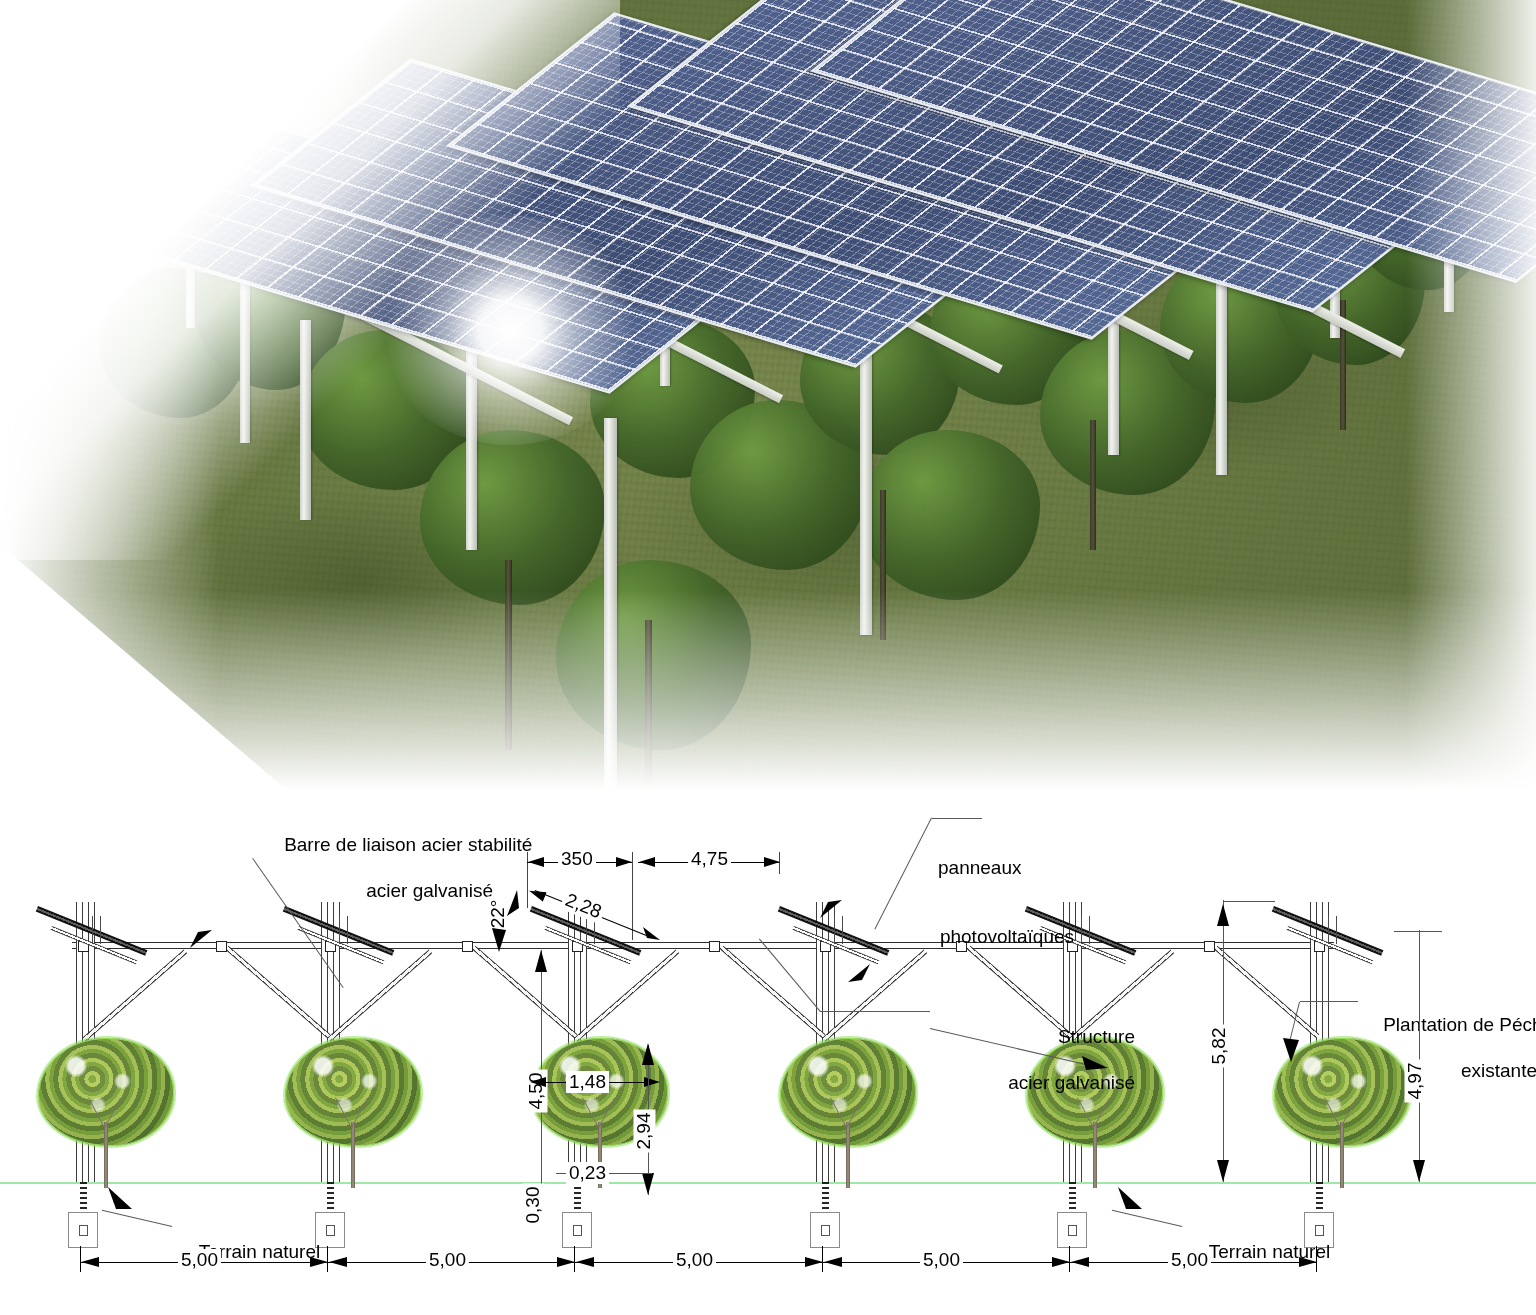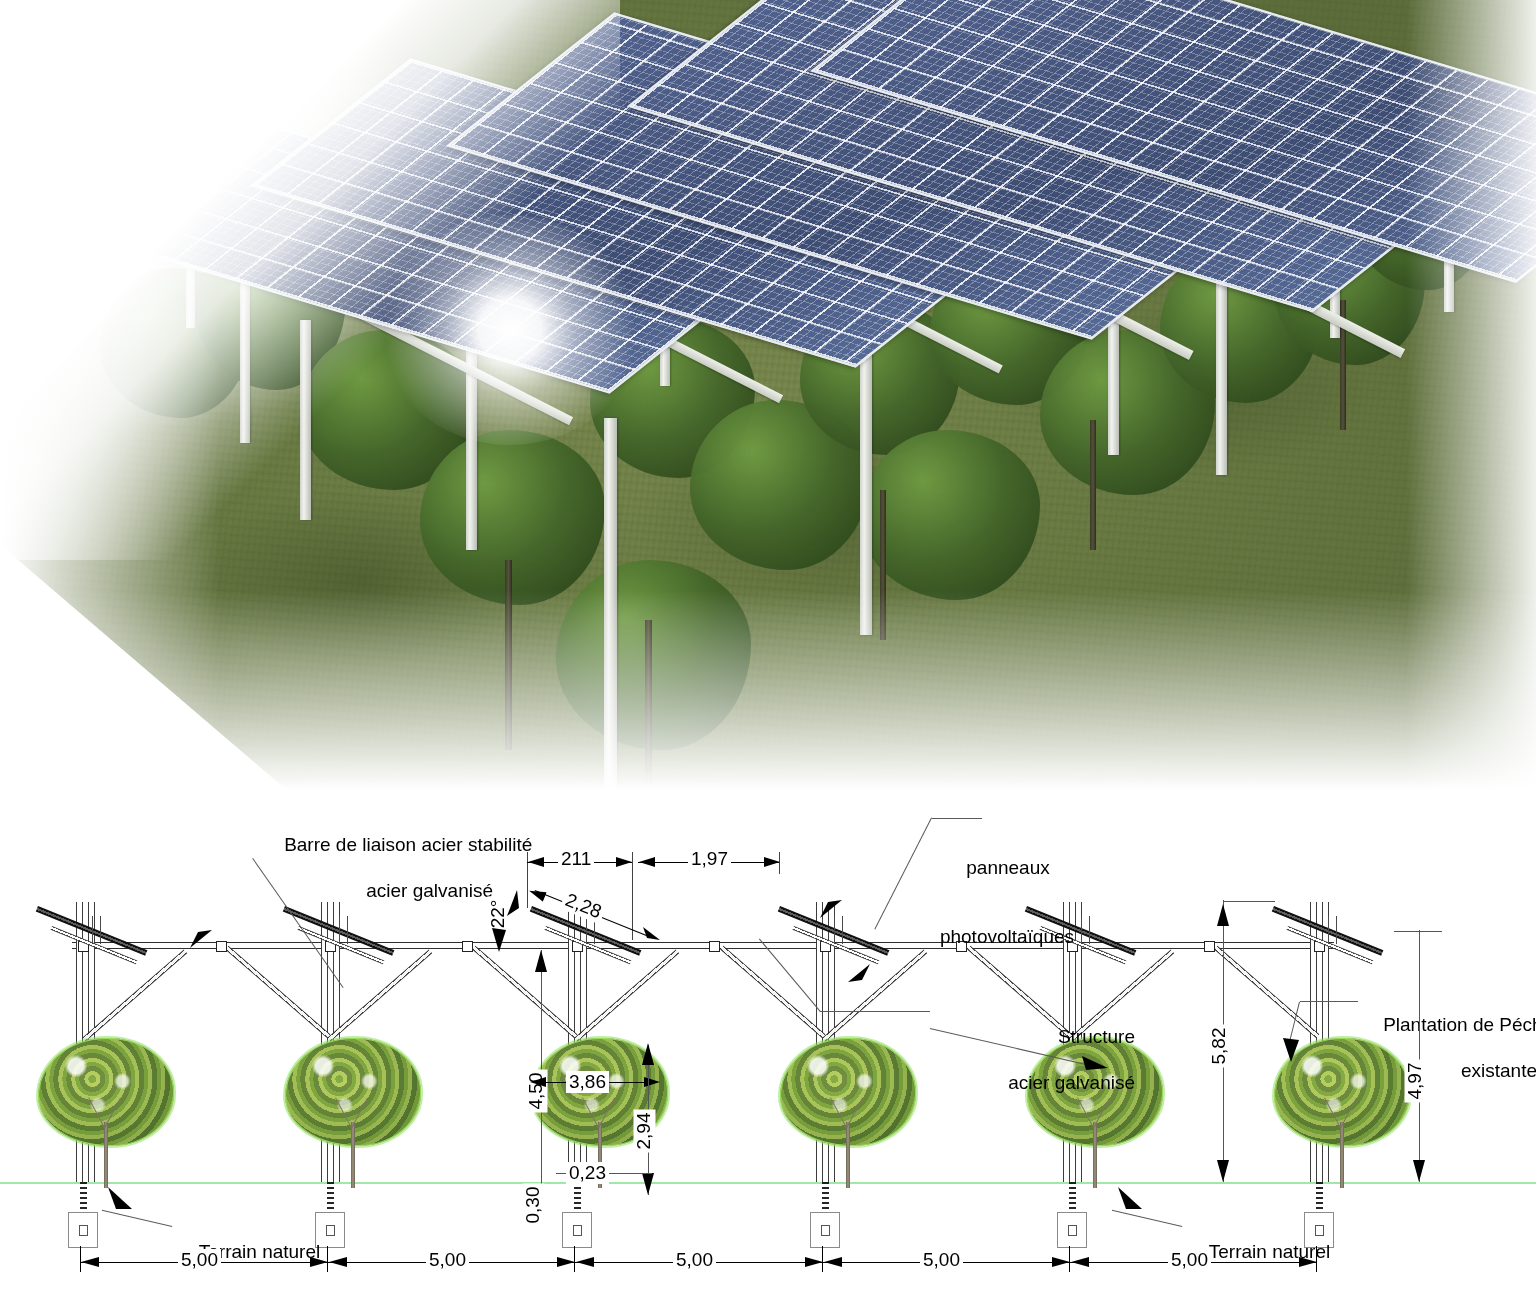--- a/index.html
+++ b/index.html
@@ -283,21 +283,21 @@
   <div class="lbl" style="left:263px;top:20px;text-align:right;width:230px;">
     <span>Barre de liaison acier stabilité</span><br>
     <span>acier galvanisé</span>
   </div>
   <div class="leader" style="left:253px;top:68px;width:158px;transform:rotate(55deg);"></div>
   <svg style="position:absolute;left:190px;top:140px;" width="22" height="20">
     <polygon points="22,0 0,18 8,2" fill="#000"></polygon>
     </svg>
 
   <div class="lbl" style="left:938px;top:20px;width:230px;">
-    <span style="display:block;text-align:center;width:140px;">panneaux</span>
+    <span style="display:block;width:140px;">panneaux</span>
     <span style="display:block;text-align:center;width:170px;margin-left:-16px;">photovoltaïques</span>
   </div>
   <div class="leader" style="left:932px;top:28px;width:50px;"></div>
   <div class="leader" style="left:932px;top:28px;width:125px;transform:rotate(117deg);"></div>
   <svg style="position:absolute;left:820px;top:110px;" width="22" height="20">
     <polygon points="22,0 0,18 8,2" fill="#000"></polygon>
     </svg>
 
   <div class="lbl" style="left:935px;top:212px;width:200px;text-align:right;">
     <span>Structure</span><br>
@@ -341,40 +341,40 @@
 
   <div class="tick" style="left:527px;top:62px;height:56px;background:#444;"></div>
   <div class="tick" style="left:632px;top:62px;height:88px;background:#444;"></div>
   <div class="dimline" style="left:527px;top:72px;width:105px;"></div>
   <svg style="position:absolute;left:528px;top:67px;" width="16" height="11">
       <polygon points="0,5 16,0 16,10" fill="#000"></polygon>
     </svg>
   <svg style="position:absolute;left:616px;top:67px;" width="16" height="11">
       <polygon points="16,5 0,0 0,10" fill="#000"></polygon>
     </svg>
-  <div class="dimtxt" style="left:558px;top:58px;">211</div>
+  <div class="dimtxt" style="left:558px;top:58px;">350</div>
 
   <div class="dimline" style="left:535px;top:100px;width:125px;transform:rotate(22deg);transform-origin:0 0;"></div>
   <svg style="position:absolute;left:531px;top:96px;transform:rotate(22deg);transform-origin:0 0;" width="17" height="11">
       <polygon points="0,5 17,0 17,10" fill="#000"></polygon>
     </svg>
   <svg style="position:absolute;left:643px;top:137px;" width="17" height="13">
       <polygon points="17,13 0,0 4,11" fill="#000"></polygon>
     </svg>
   <div class="dimtxt" style="left:562px;top:105px;transform:rotate(22deg);transform-origin:center;">2,28</div>
 
   <div class="dimline" style="left:638px;top:72px;width:142px;"></div>
   <div class="tick" style="left:779px;top:62px;height:22px;background:#444;"></div>
   <svg style="position:absolute;left:639px;top:67px;" width="16" height="11">
       <polygon points="0,5 16,0 16,10" fill="#000"></polygon>
     </svg>
   <svg style="position:absolute;left:764px;top:67px;" width="16" height="11">
       <polygon points="16,5 0,0 0,10" fill="#000"></polygon>
     </svg>
-  <div class="dimtxt" style="left:688px;top:58px;">1,97</div>
+  <div class="dimtxt" style="left:688px;top:58px;">4,75</div>
 
   <div class="dimtxt vert" style="left:481px;top:113px;transform:rotate(-90deg);">22°</div>
   <svg style="position:absolute;left:505px;top:100px;" width="16" height="26">
       <polygon points="12,0 2,26 14,18" fill="#000"></polygon>
     </svg>
   <svg style="position:absolute;left:492px;top:138px;" width="14" height="24">
       <polygon points="7,24 0,0 14,2" fill="#000"></polygon>
     </svg>
 
   <div class="tick" style="left:541px;top:160px;height:235px;background:#555;"></div>
@@ -385,21 +385,21 @@
 
   <div class="dimtxt vert" style="left:512px;top:404px;transform:rotate(-90deg);">0,30</div>
 
   <div class="dimline" style="left:540px;top:292px;width:110px;"></div>
   <svg style="position:absolute;left:530px;top:287px;" width="16" height="11">
       <polygon points="0,5 16,0 16,10" fill="#000"></polygon>
     </svg>
   <svg style="position:absolute;left:644px;top:287px;" width="16" height="11">
       <polygon points="16,5 0,0 0,10" fill="#000"></polygon>
     </svg>
-  <div class="dimtxt" style="left:566px;top:281px;">3,86</div>
+  <div class="dimtxt" style="left:566px;top:281px;">1,48</div>
 
   <div class="tick" style="left:648px;top:255px;height:150px;background:#555;"></div>
   <div class="dimtxt vert" style="left:623px;top:330px;transform:rotate(-90deg);">2,94</div>
   <svg style="position:absolute;left:642px;top:253px;" width="13" height="22">
       <polygon points="6,0 0,22 12,22" fill="#000"></polygon>
     </svg>
   <svg style="position:absolute;left:642px;top:383px;" width="13" height="22">
       <polygon points="6,22 0,0 12,0" fill="#000"></polygon>
     </svg>
 

